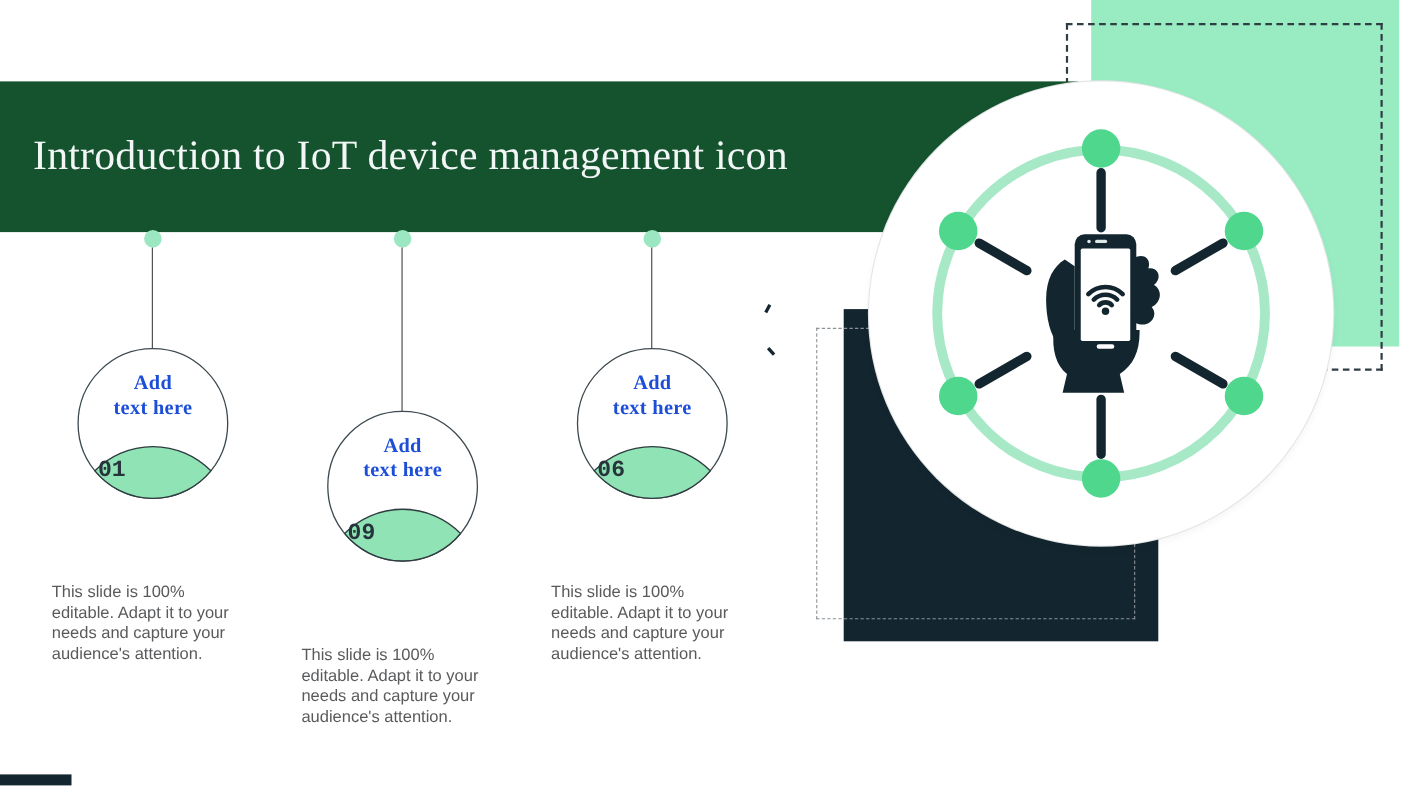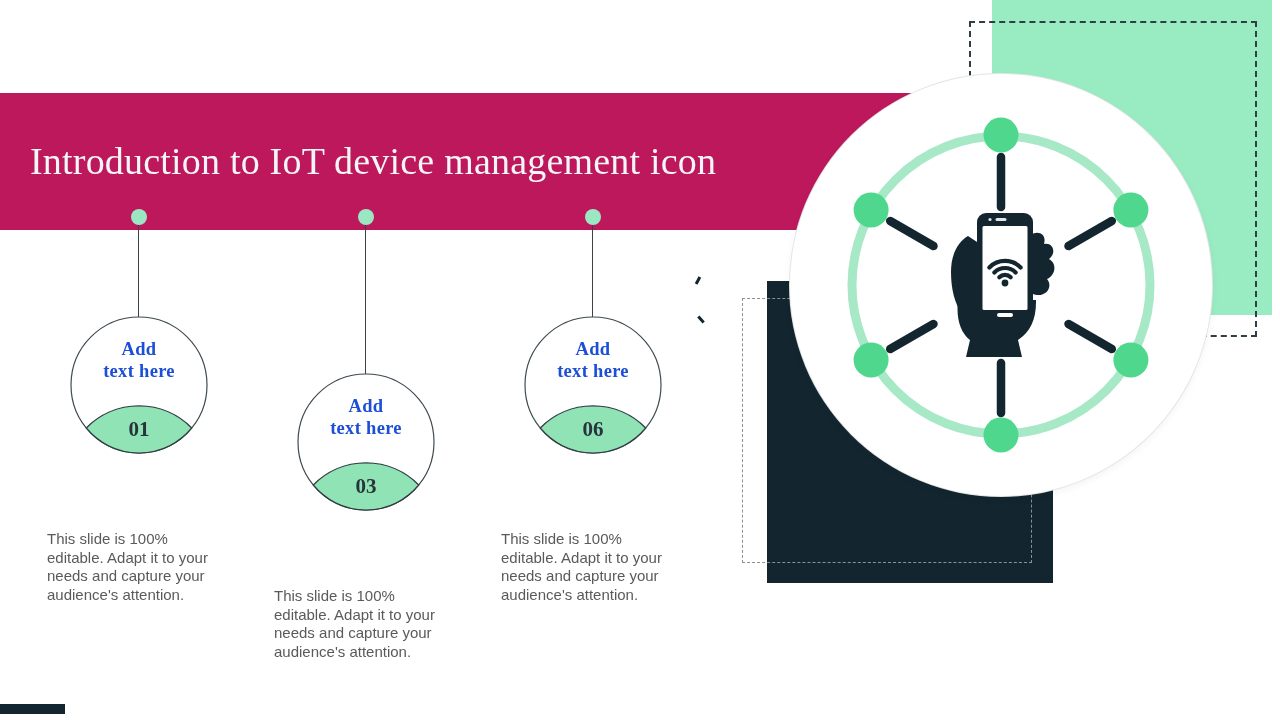--- a/index.html
+++ b/index.html
@@ -6,40 +6,40 @@
   html,body { background:#ffffff; }
   .slide {
     position:relative; width:1280px; height:720px;
     background:#ffffff; overflow:hidden;
     font-family:"Liberation Sans", sans-serif;
   }
   
   .green-rect { position:absolute; left:992px; top:0; width:280px; height:315px; background:#99ebc2; }
   .dashed-rect-top { position:absolute; left:969px; top:21px; width:288px; height:316px; border:2px dashed #2f3d44; }
   
-  .titlebar { position:absolute; left:0; top:93px; width:980px; height:137px; background:#be185d; }
+  .titlebar { position:absolute; left:0; top:74px; width:980px; height:137px; background:#14532d; }
   .titlebar h1 {
     position:absolute; left:30px; top:46px; width:900px;
     font-family:"Liberation Serif", serif; font-weight:400;
     font-size:38px; letter-spacing:.2px; color:#f2f6f6; white-space:nowrap;
   }
   
   .connector-dot { position:absolute; top:209px; width:16px; height:16px; border-radius:50%; background:#9be7c1; }
   .connector-line { position:absolute; top:225px; width:1px; background:#3b4246; }
   
   .step-circle { position:absolute; width:140px; height:140px; }
   .step-circle svg { position:absolute; left:0; top:0; }
   .step-title {
     position:absolute; left:10px; top:23px; width:120px; text-align:center;
     font-family:"Liberation Serif", serif; font-weight:700;
     font-size:18.5px; line-height:22px; color:#1d4ed8; letter-spacing:.3px;
   }
   .step-number {
-    position:absolute; left:20px; top:101px; width:100px; text-align:center;
-    font-family:Liberation Serif, serif; font-weight:700;
+    position:absolute; left:20px; top:101px; width:100px; text-align:left;
+    font-family:Liberation Mono, monospace; font-weight:700;
     font-size:21px; line-height:26px; color:#27343b;
   }
   .step-desc {
     position:absolute; width:184px; text-align:left;
     font-size:15px; line-height:18.5px; color:#595a5c;margin-top:48px;
   }
   .step-desc span { display:block; }
   
   .dark-block { position:absolute; left:767px; top:281px; width:286px; height:302px; background:#13262f; }
   .dashed-rect-mid { position:absolute; left:742px; top:298px; width:290px; height:265px; border:1px dashed #8b9196; }
@@ -92,21 +92,21 @@
   <div class="connector-line" style="left:365px;height:149px"></div>
   <div class="step-circle" style="left:296px;top:372px">
     <svg width="140" height="140" viewBox="0 0 140 140">
       <circle cx="70" cy="70" r="68" fill="#ffffff" stroke="#3e4a50" stroke-width="1.2"></circle>
       <path d="M17.3 113 A74 74 0 0 1 122.7 113 A68 68 0 0 1 17.3 113 Z" fill="#8fe3b5" stroke="#2f3b40" stroke-width="1.2"></path>
     </svg>
     <div class="step-title">
       <span>Add</span><br>
       <span>text here</span>
     </div>
-    <div class="step-number">03</div>
+    <div class="step-number">09</div>
   </div>
   <div class="step-desc" style="left:274px;top:539px">
     <span>This slide is 100%</span>
     <span>editable. Adapt  it to your</span>
     <span>needs and capture your</span>
     <span>audience's attention.</span>
   </div>
 
   <div class="connector-dot" style="left:585px"></div>
   <div class="connector-line" style="left:592px;height:92px"></div>

